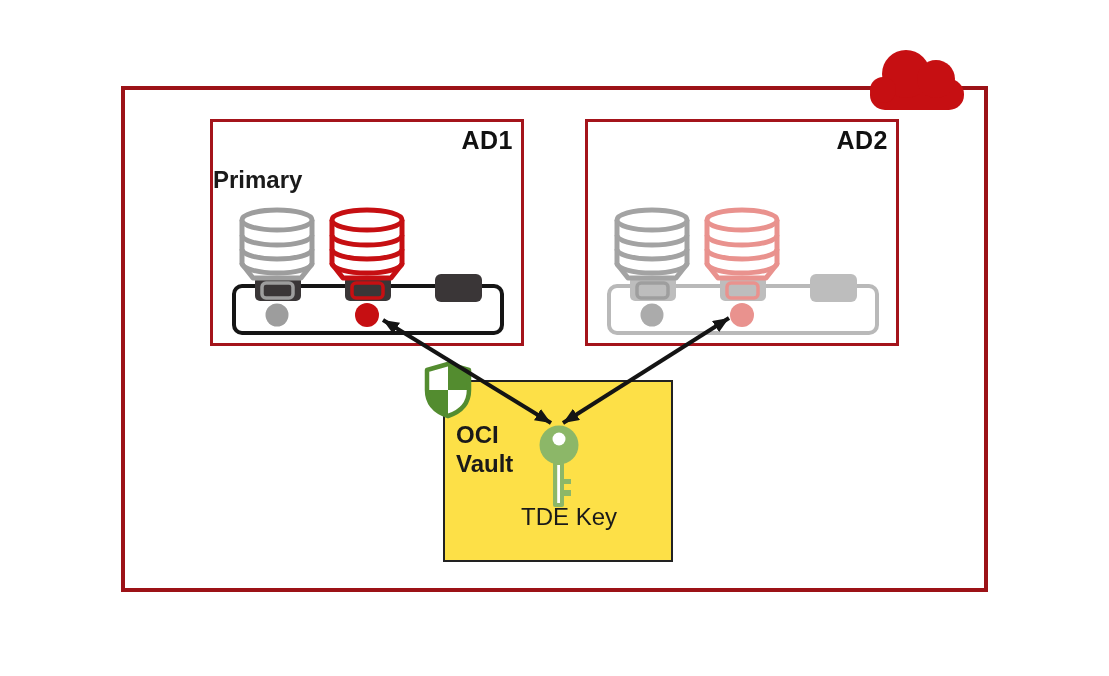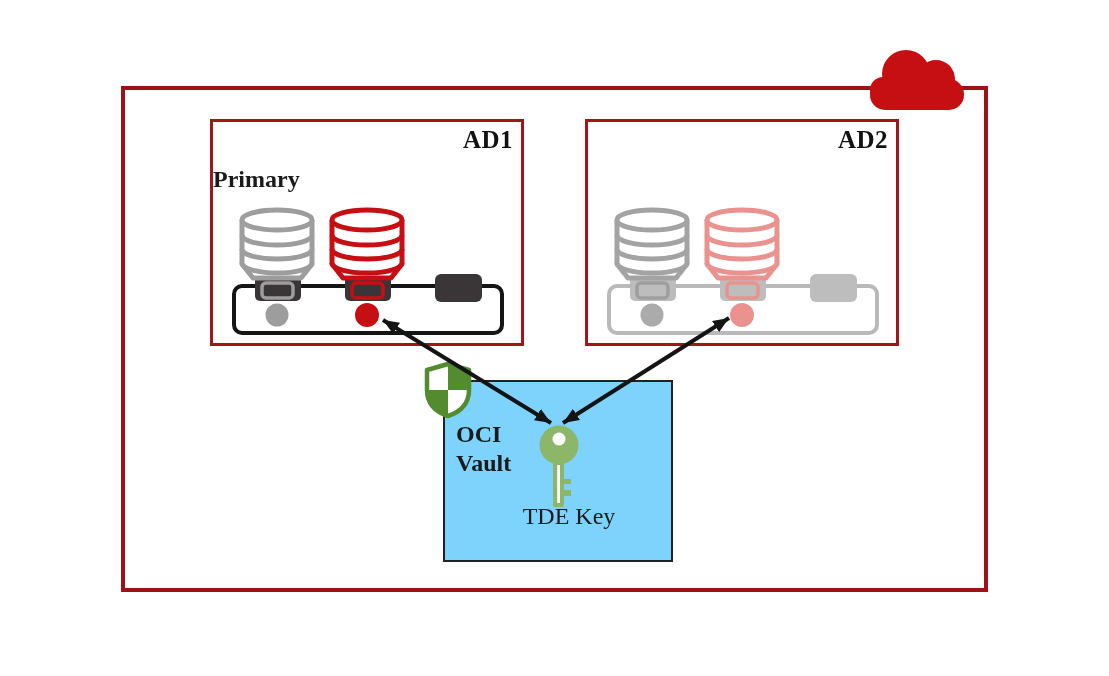--- a/index.html
+++ b/index.html
@@ -1,18 +1,18 @@
 <!DOCTYPE html>
 <html style="--region_border: #9c1217; --ad_border: #a4141b; --oracle_red: #c60f12; --dark_slate: #3a3637; --gray: #9d9d9d; --light_gray: #b9b9b9; --mount_gray: #bdbdbd; --pink: #e9928e; --standby_text: #a9a9a9; --shield_green: #538c2f; --key_green: #8cb768; --arrow_black: #141414; --text_dark: #1a1a1a; --rack_stroke: #151515;"><head>
 <meta charset="utf-8">
 <style>
   html,body{margin:0;padding:0;background:#fff;}
   .canvas{
     position:relative;width:1109px;height:676px;background:#fff;overflow:hidden;
-    font-family:Liberation Serif, serif;color:#1a1a1a;
+    font-family:Liberation Sans, sans-serif;color:#1a1a1a;
   }
   .abs{position:absolute;}
   
   .region{
     left:121px;top:86px;width:867px;height:506px;box-sizing:border-box;
     border:4px solid var(--region_border);background:transparent;
   }
   
   .adbox{
     width:314px;height:227px;box-sizing:border-box;background:#fff;
@@ -46,21 +46,21 @@
   .ad1rack .c2{color:var(--oracle_red);}
   .ad2rack .c1{color:#a3a3a3;}
   .ad2rack .c2{color:var(--pink);}
   .ad1rack .d1{fill:var(--gray);}
   .ad1rack .d2{fill:var(--oracle_red);}
   .ad2rack .d1{fill:#ababab;}
   .ad2rack .d2{fill:var(--pink);}
   
   .vault{
     left:443px;top:380px;width:230px;height:182px;box-sizing:border-box;
-    border:2px solid #222;background:#7dd3fc;
+    border:2px solid #222;background:#fde047;
   }
   .vault-name{
     position:absolute;left:11px;top:38px;font-size:24px;font-weight:bold;
     line-height:29px;white-space:pre-line;color:var(--text_dark);
   }
   .key-label{
     position:absolute;left:0;top:121px;width:100%;padding-left:22px;box-sizing:border-box;
     text-align:center;font-size:24px;font-weight:normal;color:var(--text_dark);
   }
   .cloud-svg{left:866px;top:47px;}

